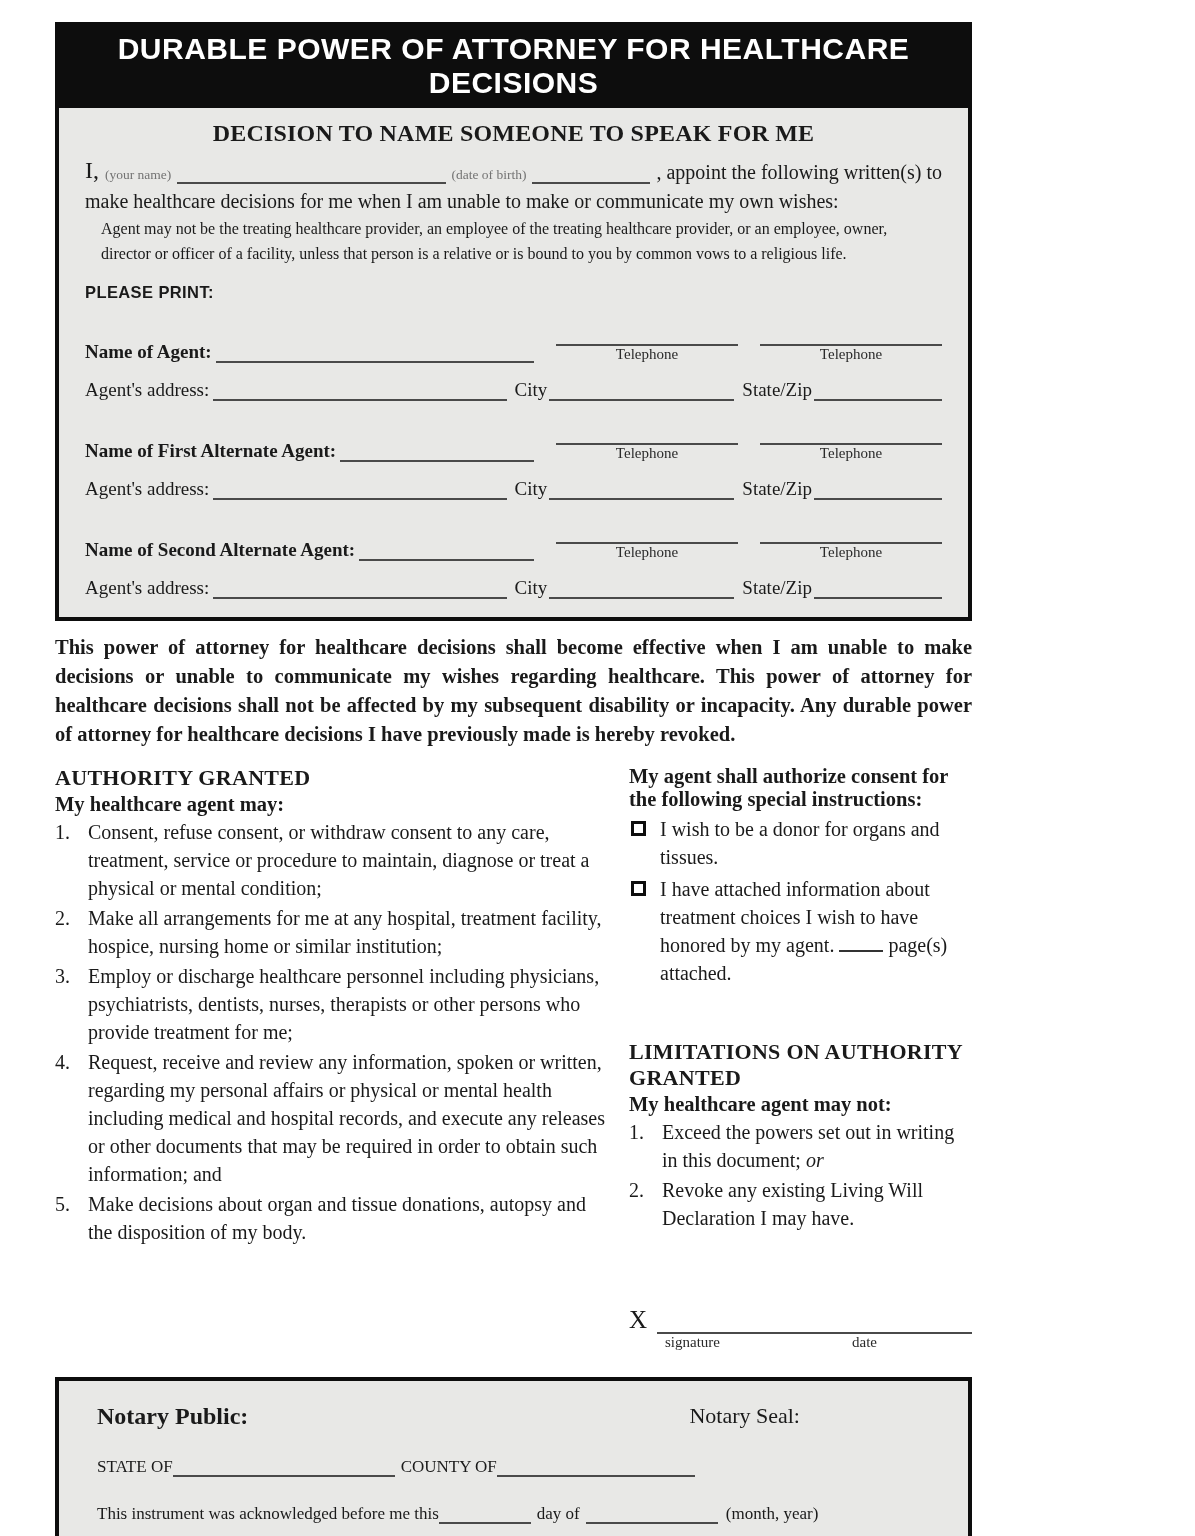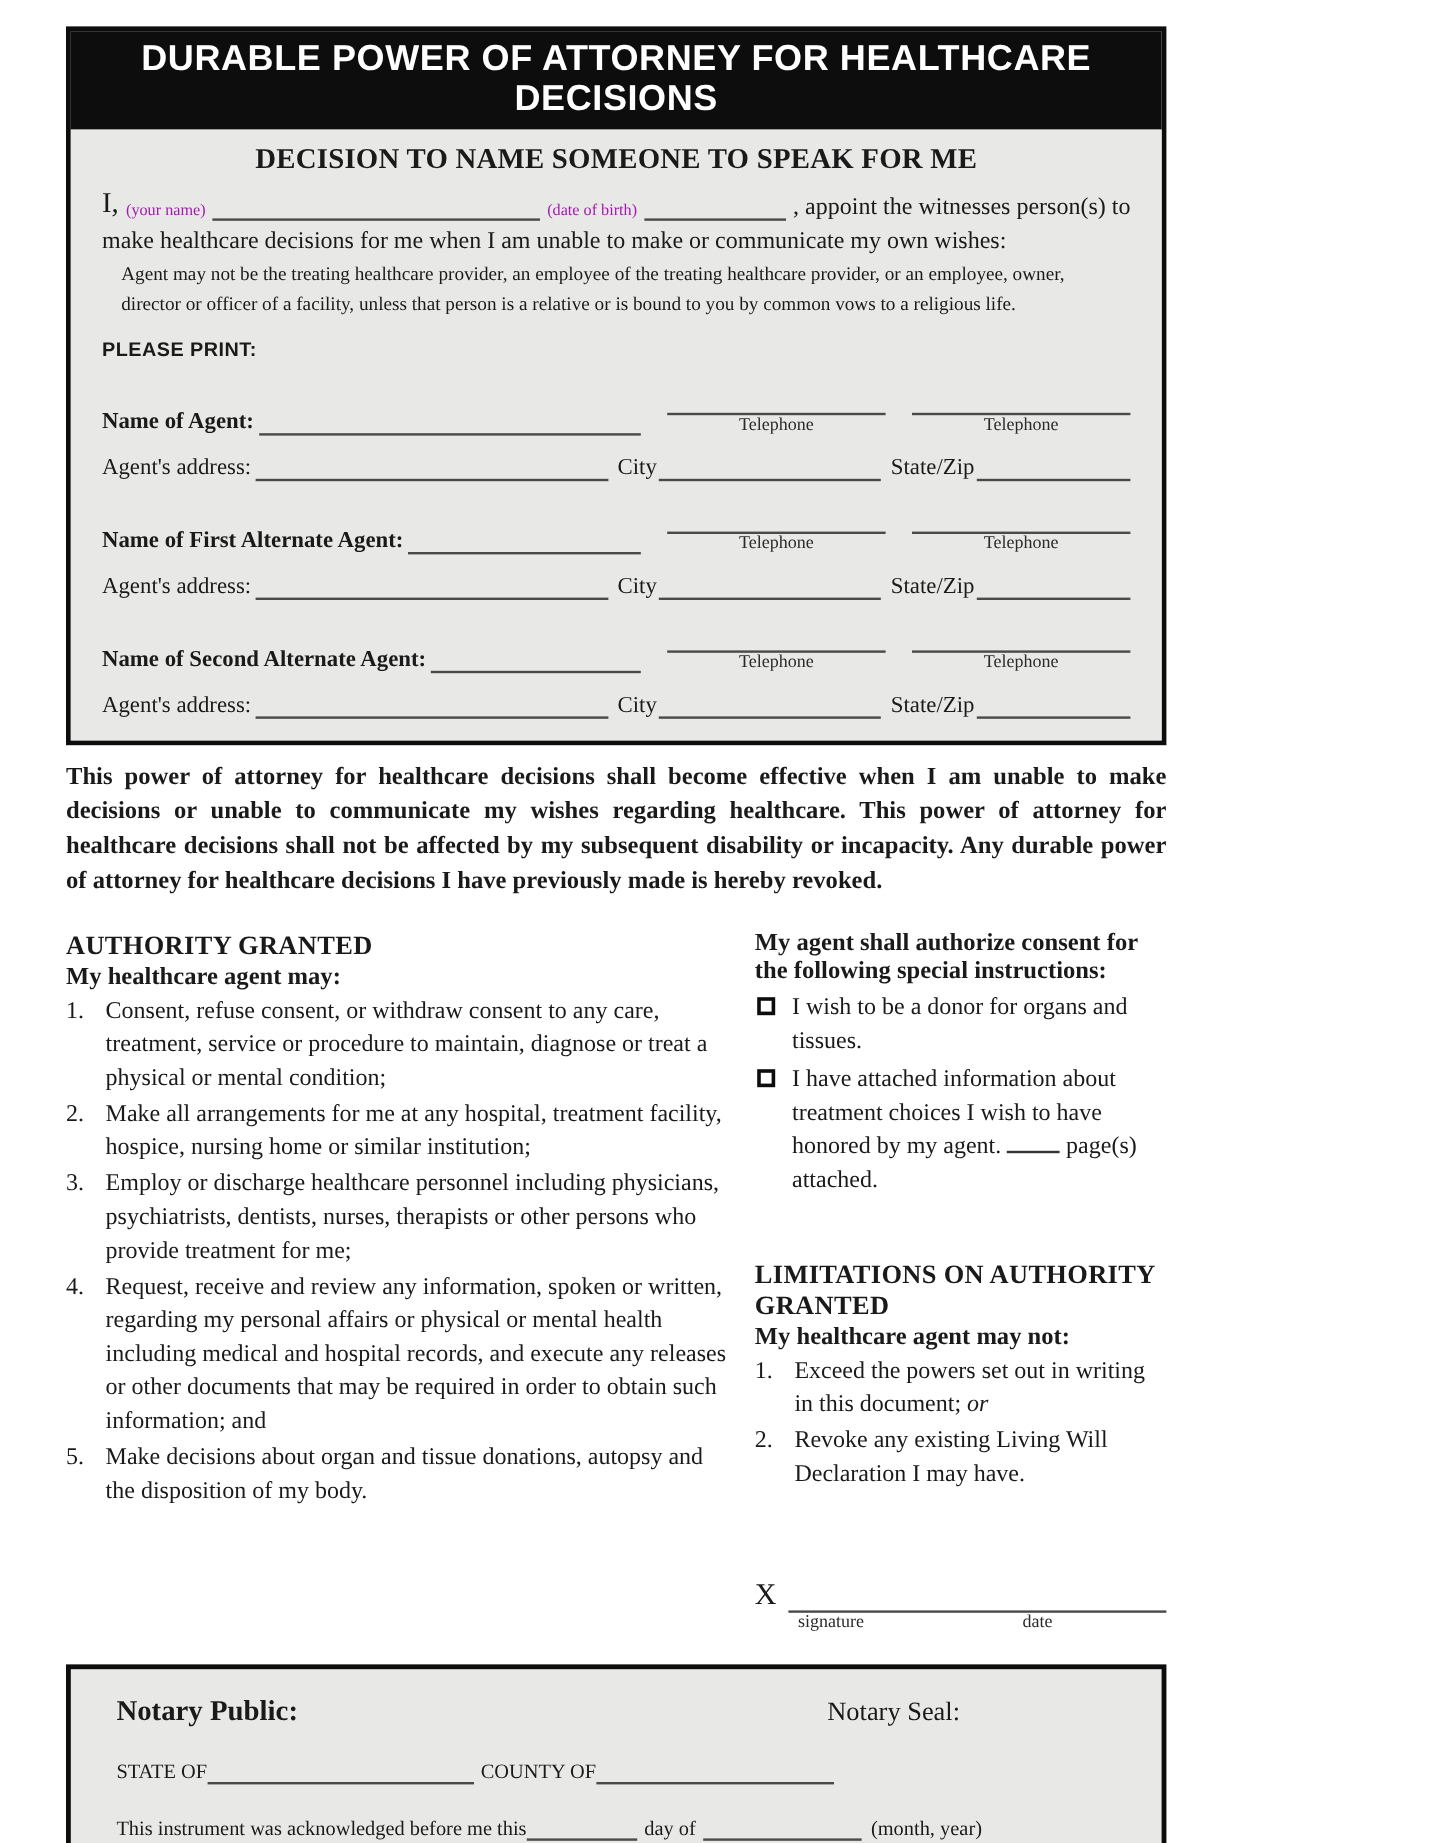--- a/index.html
+++ b/index.html
@@ -12,41 +12,41 @@
     font-family:"Liberation Sans", sans-serif; font-weight:bold; font-size:30px;
     letter-spacing:0.5px; padding:6px 0 8px 0; }
   .box-body { background:#e8e8e6; padding:8px 26px 18px 26px; }
   .decision-heading { text-align:center; font-weight:bold; font-size:24px; letter-spacing:0.2px; margin:4px 0 10px 0; }
 
   .frow { display:flex; align-items:flex-end; }
   .fline { border-bottom:2px solid #4a4a4a; height:20px; }
   .grow { flex:1; }
   .intro-line { display:flex; align-items:flex-end; font-size:20px; }
   .i-mark { font-size:24px; }
-  .small-cap { font-size:13.5px; padding:0 6px 1px 6px; color:#a21caf; }
+  .small-cap { font-size:13.5px; padding:0 6px 1px 6px; color:#737373; }
   .intro-tail { padding-left:6px; white-space:nowrap; }
   .intro2 { font-size:20px; margin-top:6px; }
   .agent-note { font-size:16px; line-height:1.55; padding:4px 10px 0 16px; }
   .please-print { font-family:"Liberation Sans", sans-serif; font-weight:bold; font-size:16.5px; letter-spacing:0.4px; margin-top:16px; }
 
   .name-row { margin-top:24px; }
   .name-row .flabel { font-weight:bold; font-size:19px; white-space:nowrap; padding-right:4px; }
   .telcol { display:flex; flex-direction:column; width:182px; margin-left:22px; }
   .telcol .cap { text-align:center; font-size:15px; color:#2a2a2a; margin-top:0; }
   .addr-row { margin-top:16px; font-size:19px;align-items:flex-end; }
   .addr-row .flabel { white-space:nowrap; padding-right:4px; }
   .addr-row .mid-label { white-space:nowrap; padding:0 2px 0 8px; }
   .line-city { width:185px; }
   .line-zip { width:128px; }
 
   
   .effective { font-weight:bold; font-size:20.5px; line-height:1.42; text-align:justify; margin-top:12px; }
 
   
-  .cols { display:flex; margin-top:20px;justify-content:flex-end; }
+  .cols { display:flex; margin-top:10px;justify-content:flex-end; }
   .col-left { width:552px; }
   .col-right { flex:1; padding-left:22px; }
   .sec-head { font-weight:bold; font-size:22px; letter-spacing:0.3px; margin-top:6px; }
   .sec-sub { font-weight:bold; font-size:20.5px; margin-top:2px; }
   .oli { display:flex; font-size:20px; line-height:1.4; margin-top:2px; }
   .oli .num { width:33px; flex:none; }
   .oli .txt { flex:1; }
   .cb-row { display:flex; font-size:20px; line-height:1.4; margin-top:4px; }
   .cb { width:15px; height:15px; border:3px solid #0d0d0d; flex:none; margin:6px 14px 0 2px; background:#fff; }
   .inline-blank { display:inline-block; width:44px; border-bottom:2px solid #333; height:14px; }
@@ -82,21 +82,21 @@
     <div class="title-bar">DURABLE POWER OF ATTORNEY FOR HEALTHCARE DECISIONS</div>
     <div class="box-body">
       <div class="decision-heading">DECISION TO NAME SOMEONE TO SPEAK FOR ME</div>
 
       <div class="intro-line">
         <span class="i-mark">I,</span>
         <span class="small-cap">(your name)</span>
         <span class="fline grow"></span>
         <span class="small-cap">(date of birth)</span>
         <span class="fline" style="width:118px;"></span>
-        <span class="intro-tail">, appoint the witnesses person(s) to</span>
+        <span class="intro-tail">, appoint the following written(s) to</span>
       </div>
       <div class="intro2">make healthcare decisions for me when I am unable to make or communicate my own wishes:</div>
       <div class="agent-note">Agent may not be the treating healthcare provider, an employee of the treating healthcare provider, or an employee, owner, director or officer of a facility, unless that person is a relative or is bound to you by common vows to a religious life.</div>
 
       <div class="please-print">PLEASE PRINT:</div>
 
       <div class="frow name-row">
         <span class="flabel">Name of Agent:</span>
         <span class="fline grow"></span>
         <span class="telcol">

